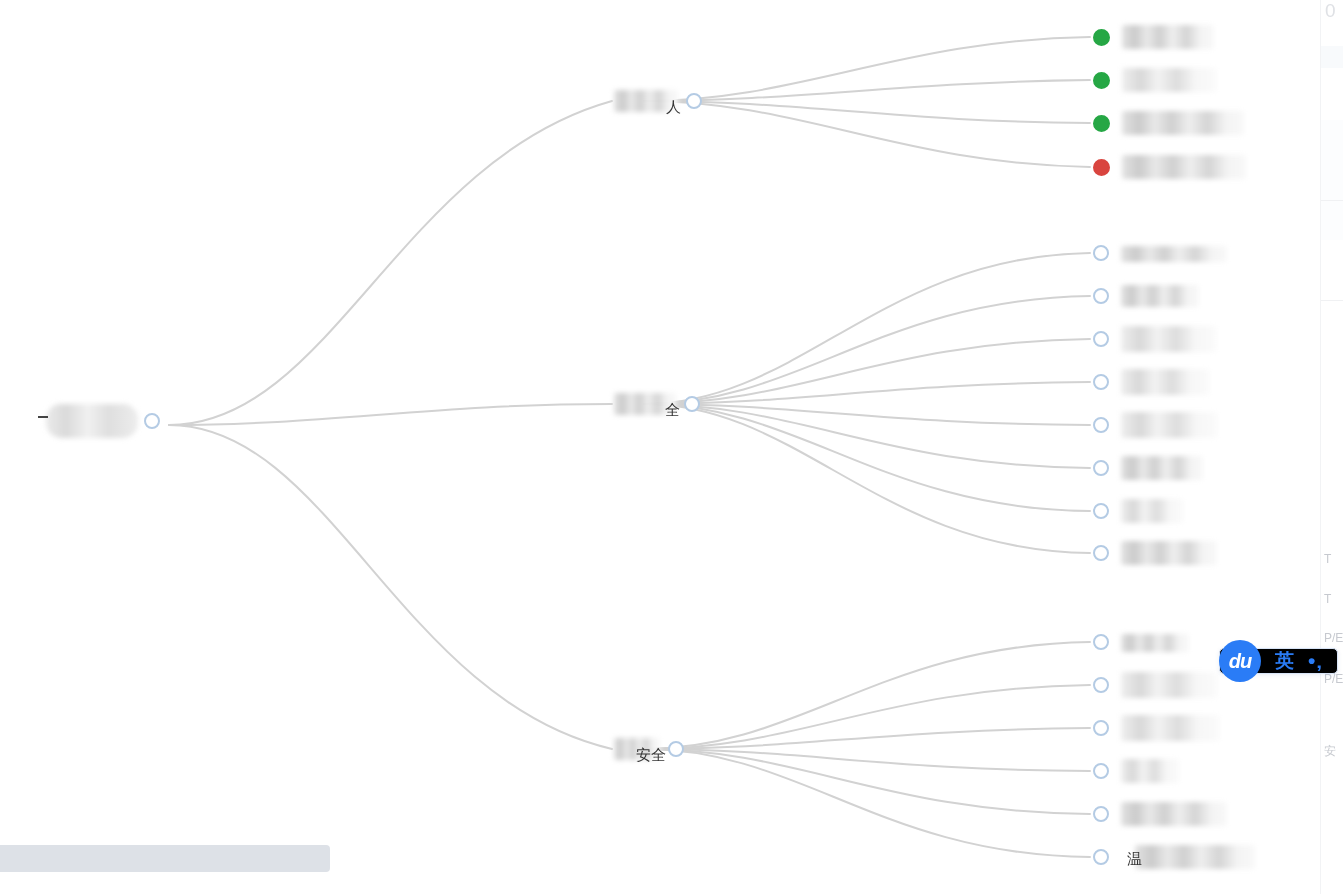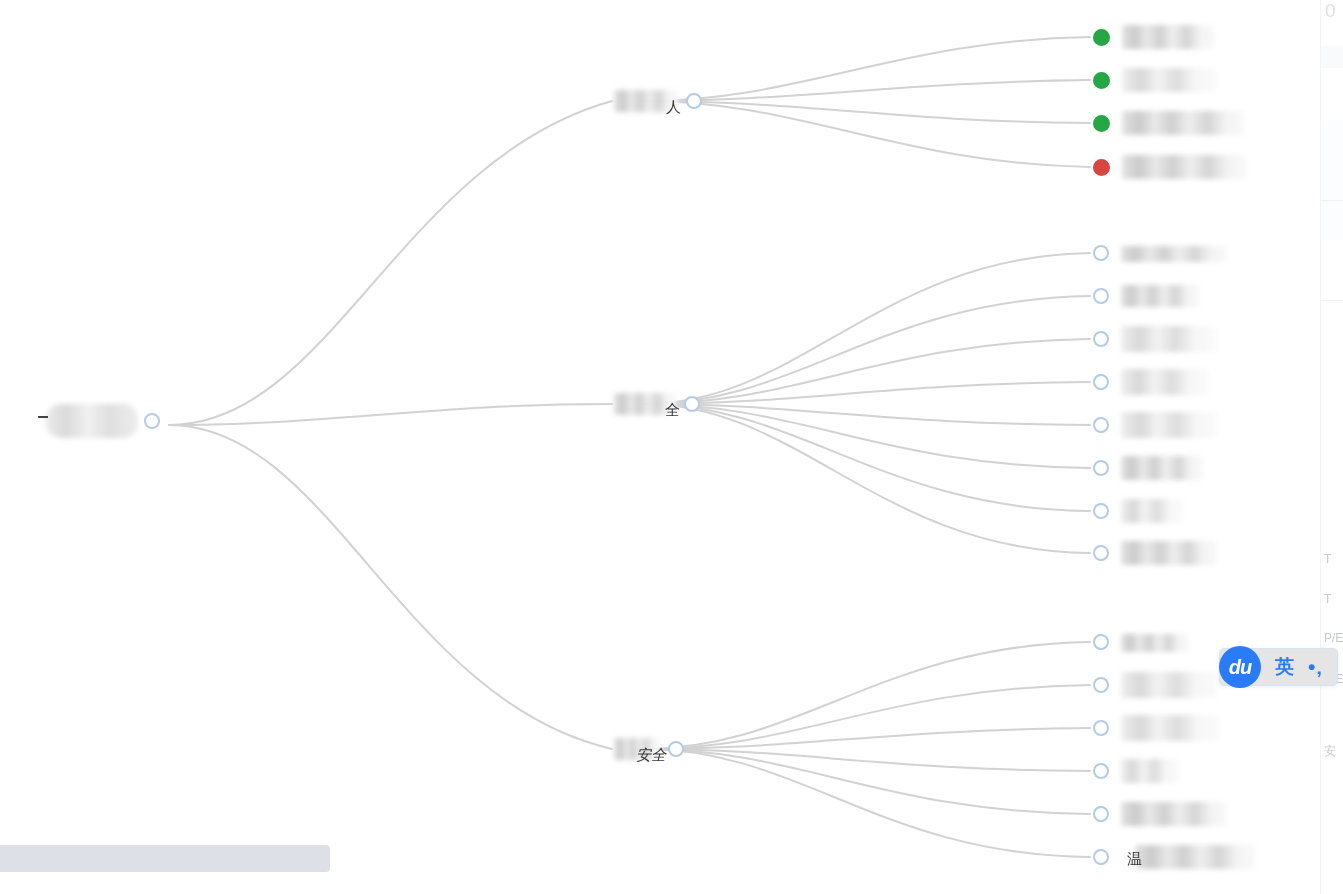--- a/index.html
+++ b/index.html
@@ -187,24 +187,24 @@
     width: 23px;
     height: 1px;
     background: #f0f1f3;
   }
 
   
   #ime-bar {
     position: absolute;
     left: 1219px;
     top: 648px;
-    height: 38px;
+    height: 26px;
     display: flex;
     align-items: center;
-    background: #e5e5e5;
+    background: #000000;
     border: 1px solid #d8e4f6;
     border-radius: 5px;
     box-shadow: 0 1px 4px rgba(40,80,160,.10);
     padding-right: 4px;
   }
   #ime-logo {
     width: 42px;
     height: 42px;
     border-radius: 50%;
     background: #2a7cf6;
@@ -282,21 +282,21 @@
   </div>
 
   <div class="node branch-node" style="left:612px; top:387px;">
     <span class="conn"></span>
     <span class="label">
       <span class="redact" style="width:62px;height:22px;"></span>
       <span class="visible-char" style="right:-2px;top:7px;">全</span>
     </span>
   </div>
 
-  <div class="node branch-node" style="left:612px; top:732px;font-style:italic;">
+  <div class="node branch-node" style="left:612px; top:732px;">
     <span class="conn"></span>
     <span class="label">
       <span class="redact" style="width:46px;height:22px;"></span>
       <span class="visible-char" style="right:-4px;top:7px;">安全</span>
     </span>
   </div>
 
   <div class="node leaf-node" style="left:1093px; top:20px;">
     <span class="conn dot-green"></span>
     <span class="label">

